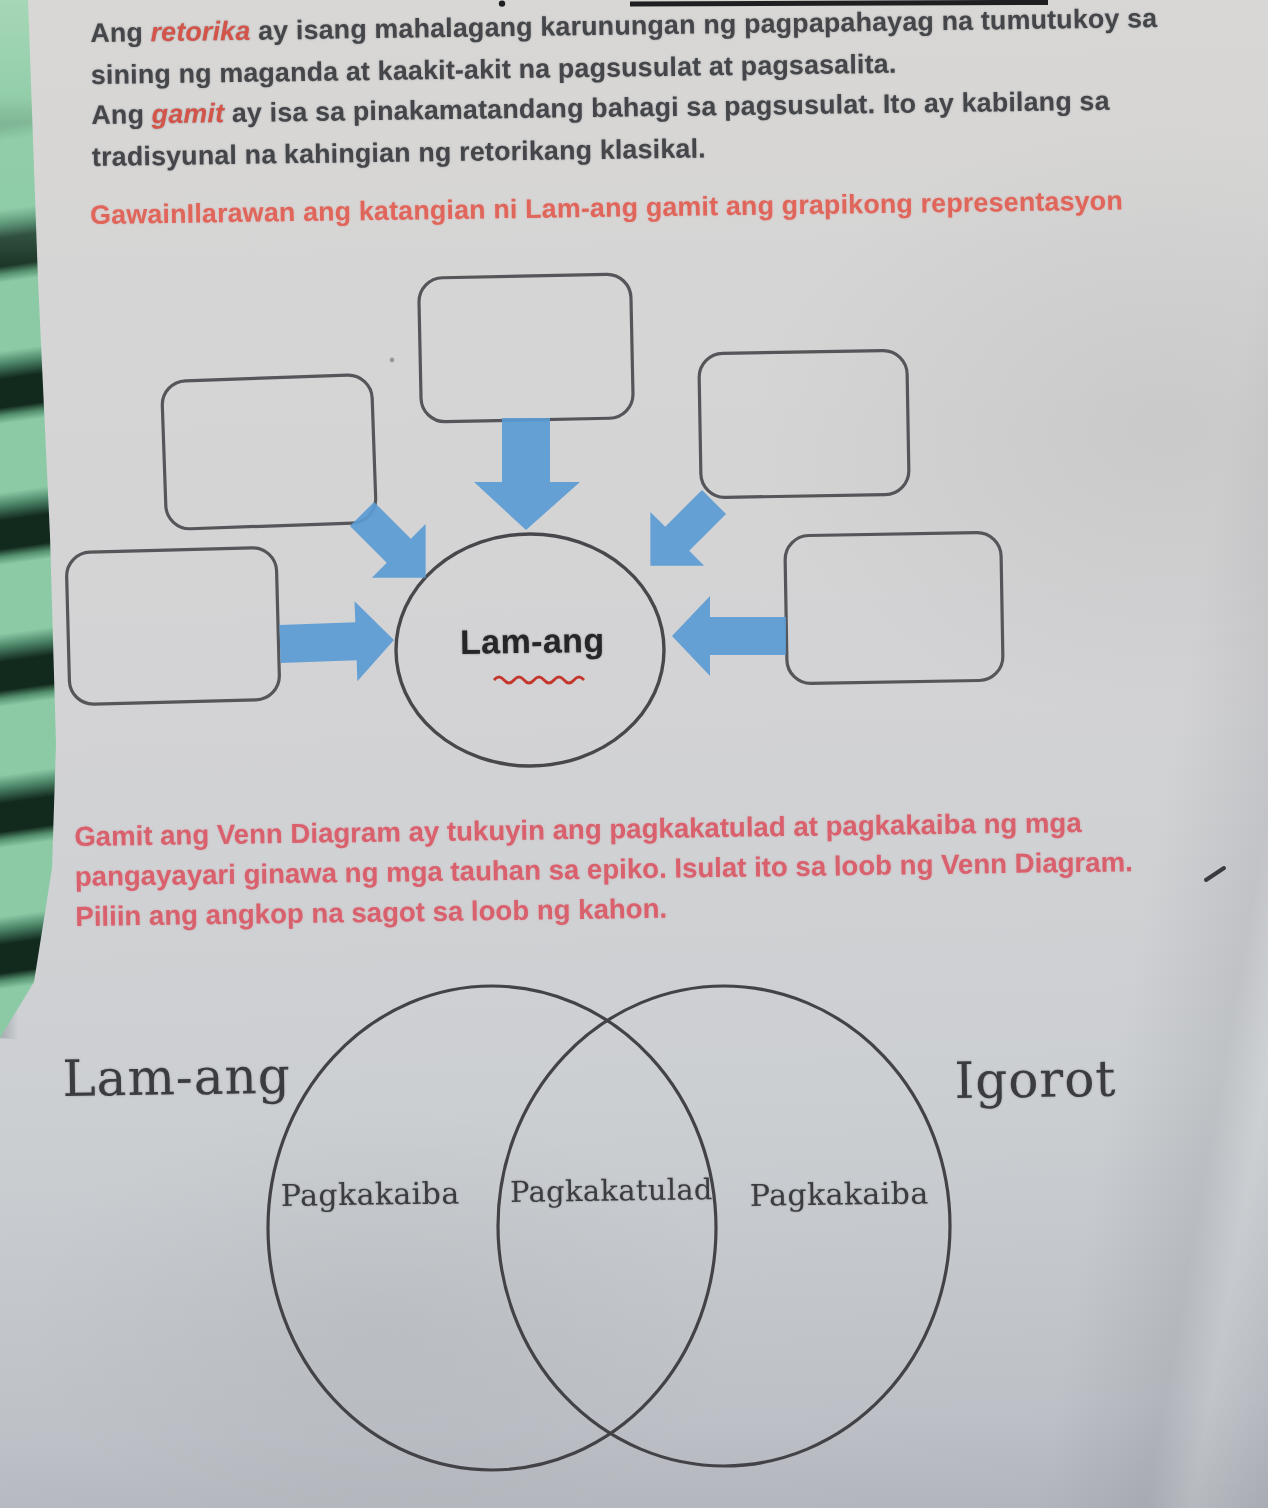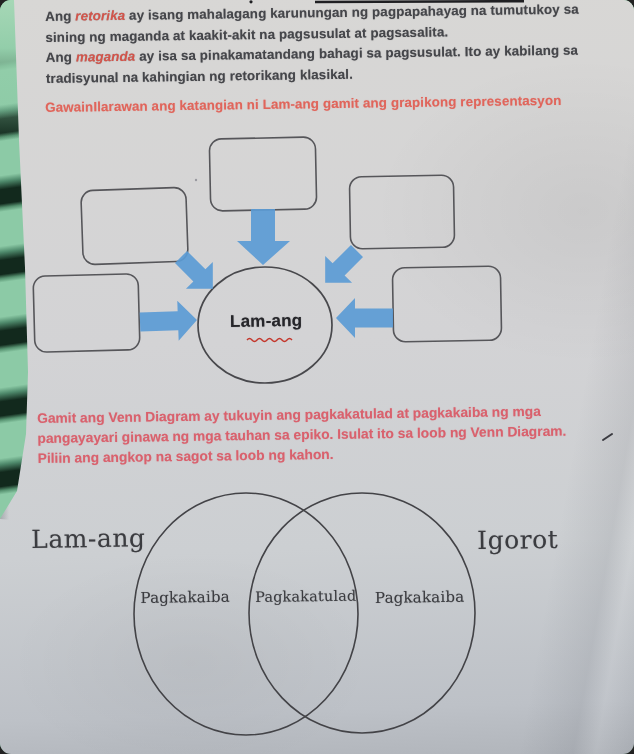--- a/index.html
+++ b/index.html
@@ -1,19 +1,18 @@
 <!DOCTYPE html>
 <html style="--accent-red: #d4544a; --heading-red: #e0655b; --instruction-pink: #d9616d; --arrow-blue: #5b9bd5; --ink: #45464a; --paper: #d3d3d5; --cloth-green: #8ccaa6;"><head>
 <meta charset="utf-8">
 <style>
   html,body{margin:0;padding:0;background:#222;}
   .photo{
     position:relative; width:634px; height:754px; overflow:hidden;
     font-family:"Liberation Sans", sans-serif;
-    border-radius:11px;
   }
   
   .cloth{
     position:absolute; inset:0;
     background-color:#12291d;
     background-image:
       linear-gradient(180deg, #a6d7b6 0px, #93ceaa 48px, rgba(147,206,170,0) 140px),
       repeating-linear-gradient(172deg,
         #8ccaa6 0px, #8ccaa6 34px,
         #4f8a6c 40px, #12291d 48px,
@@ -105,21 +104,21 @@
 
     <ellipse class="vennshape" cx="246" cy="614" rx="112" ry="121"></ellipse>
     <ellipse class="vennshape" cx="362" cy="613" rx="113" ry="120"></ellipse>
 
     <path d="M603,440 L612,434" stroke="#3a3a40" stroke-width="2" stroke-linecap="round" fill="none"></path>
   </svg>
 
   <div class="txt intro">
     <div><span>Ang </span><span class="accent">retorika</span><span> ay isang mahalagang karunungan ng pagpapahayag na tumutukoy sa</span></div>
     <div><span>sining ng maganda at kaakit-akit na pagsusulat at pagsasalita.</span></div>
-    <div><span>Ang </span><span class="accent">maganda</span><span> ay isa sa pinakamatandang bahagi sa pagsusulat. Ito ay kabilang sa</span></div>
+    <div><span>Ang </span><span class="accent">gamit</span><span> ay isa sa pinakamatandang bahagi sa pagsusulat. Ito ay kabilang sa</span></div>
     <div><span>tradisyunal na kahingian ng retorikang klasikal.</span></div>
   </div>
 
   <div class="txt heading">GawainIlarawan ang katangian ni Lam-ang gamit ang grapikong representasyon</div>
 
   <div class="txt circle-label">Lam-ang</div>
 
   <div class="txt venn-instr">
     <div>Gamit ang Venn Diagram ay tukuyin ang pagkakatulad at pagkakaiba ng mga</div>
     <div>pangayayari ginawa ng mga tauhan sa epiko. Isulat ito sa loob ng Venn Diagram.</div>

